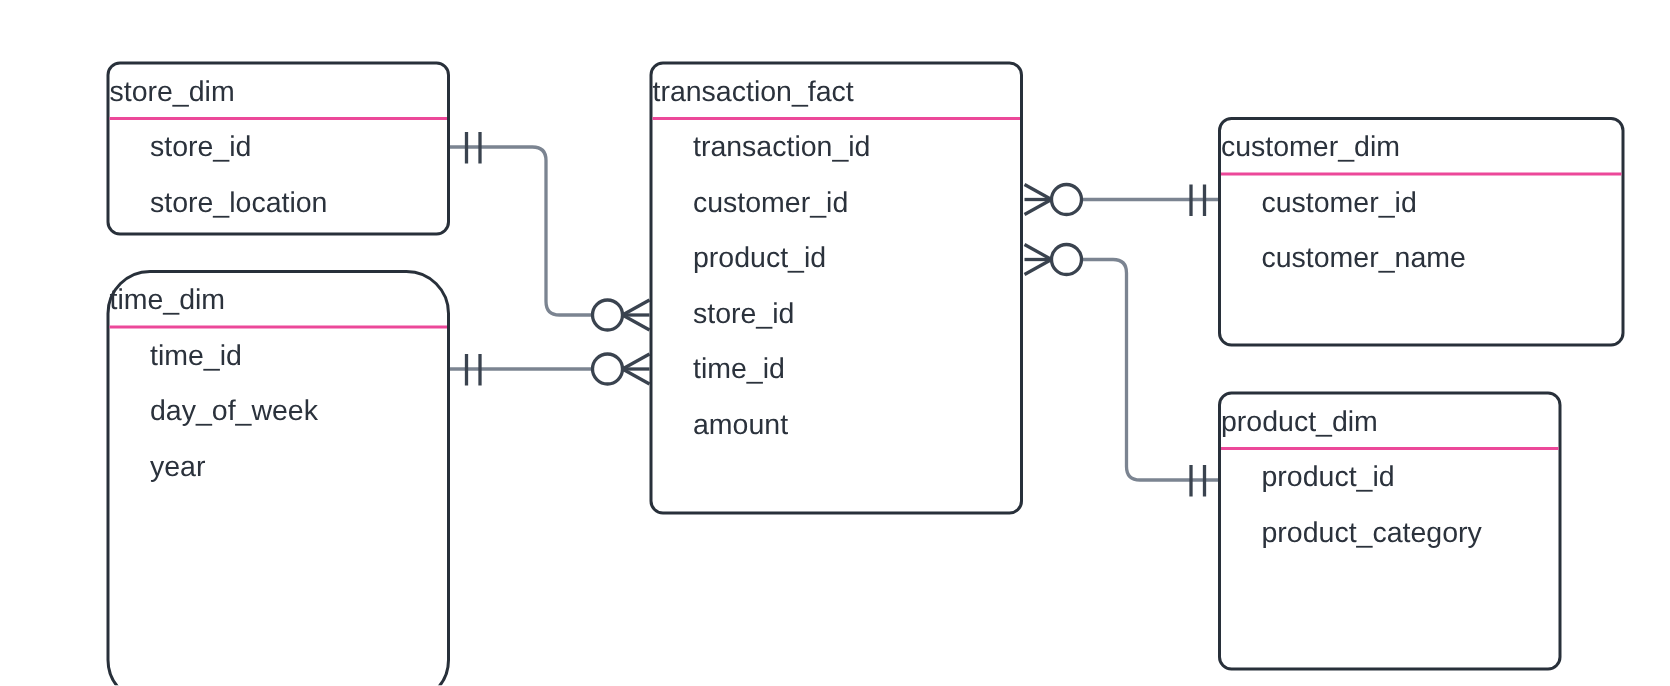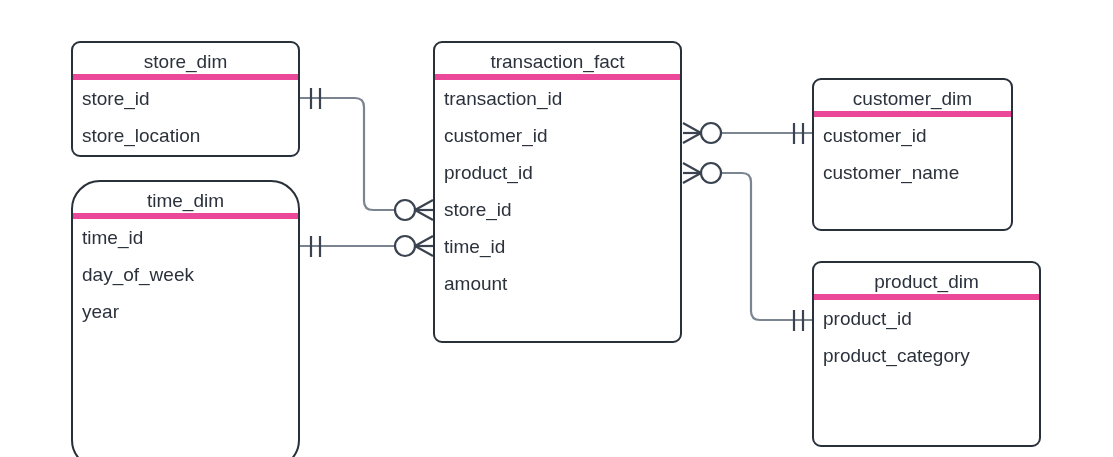--- a/index.html
+++ b/index.html
@@ -25,38 +25,38 @@
     box-sizing:border-box;
     background:#ffffff;
     border:2px solid #28303a;
     border-radius:9px;
     z-index:5;
   }
   .entity-header{
     box-sizing:border-box;
     height:37px;
     line-height:37px;
-    text-align:center;
+    text-align:left;
     font-size:19px;
     color:#2b323c;
-    border-bottom:6px solid #ec4899;
+    border-bottom:2px solid #ec4899;
     white-space:nowrap;
     overflow:hidden;
   }
   .entity-attrs{
     padding:0;
     margin:0;
     list-style:none;
   }
   .attr{
     height:37px;
     line-height:37px;
     font-size:19px;
     color:#2b323c;
-    padding-left:9px;
+    padding-left:27px;
     white-space:nowrap;
     overflow:hidden;
   }
 </style>
 </head>
 <body>
 
 <div id="canvas">
 
   <svg id="wires" viewBox="0 0 1113 457" xmlns="http://www.w3.org/2000/svg">
@@ -145,21 +145,21 @@
     <ul class="entity-attrs">
       <li class="attr">transaction_id</li>
       <li class="attr">customer_id</li>
       <li class="attr">product_id</li>
       <li class="attr">store_id</li>
       <li class="attr">time_id</li>
       <li class="attr">amount</li>
     </ul>
   </div>
 
-  <div class="entity" style="left:812px;top:78px;width:201px;height:153px;">
+  <div class="entity" style="left:812px;top:78px;width:271px;height:153px;">
     <div class="entity-header">customer_dim</div>
     <ul class="entity-attrs">
       <li class="attr">customer_id</li>
       <li class="attr">customer_name</li>
     </ul>
   </div>
 
   <div class="entity" style="left:812px;top:261px;width:229px;height:186px;">
     <div class="entity-header">product_dim</div>
     <ul class="entity-attrs">

